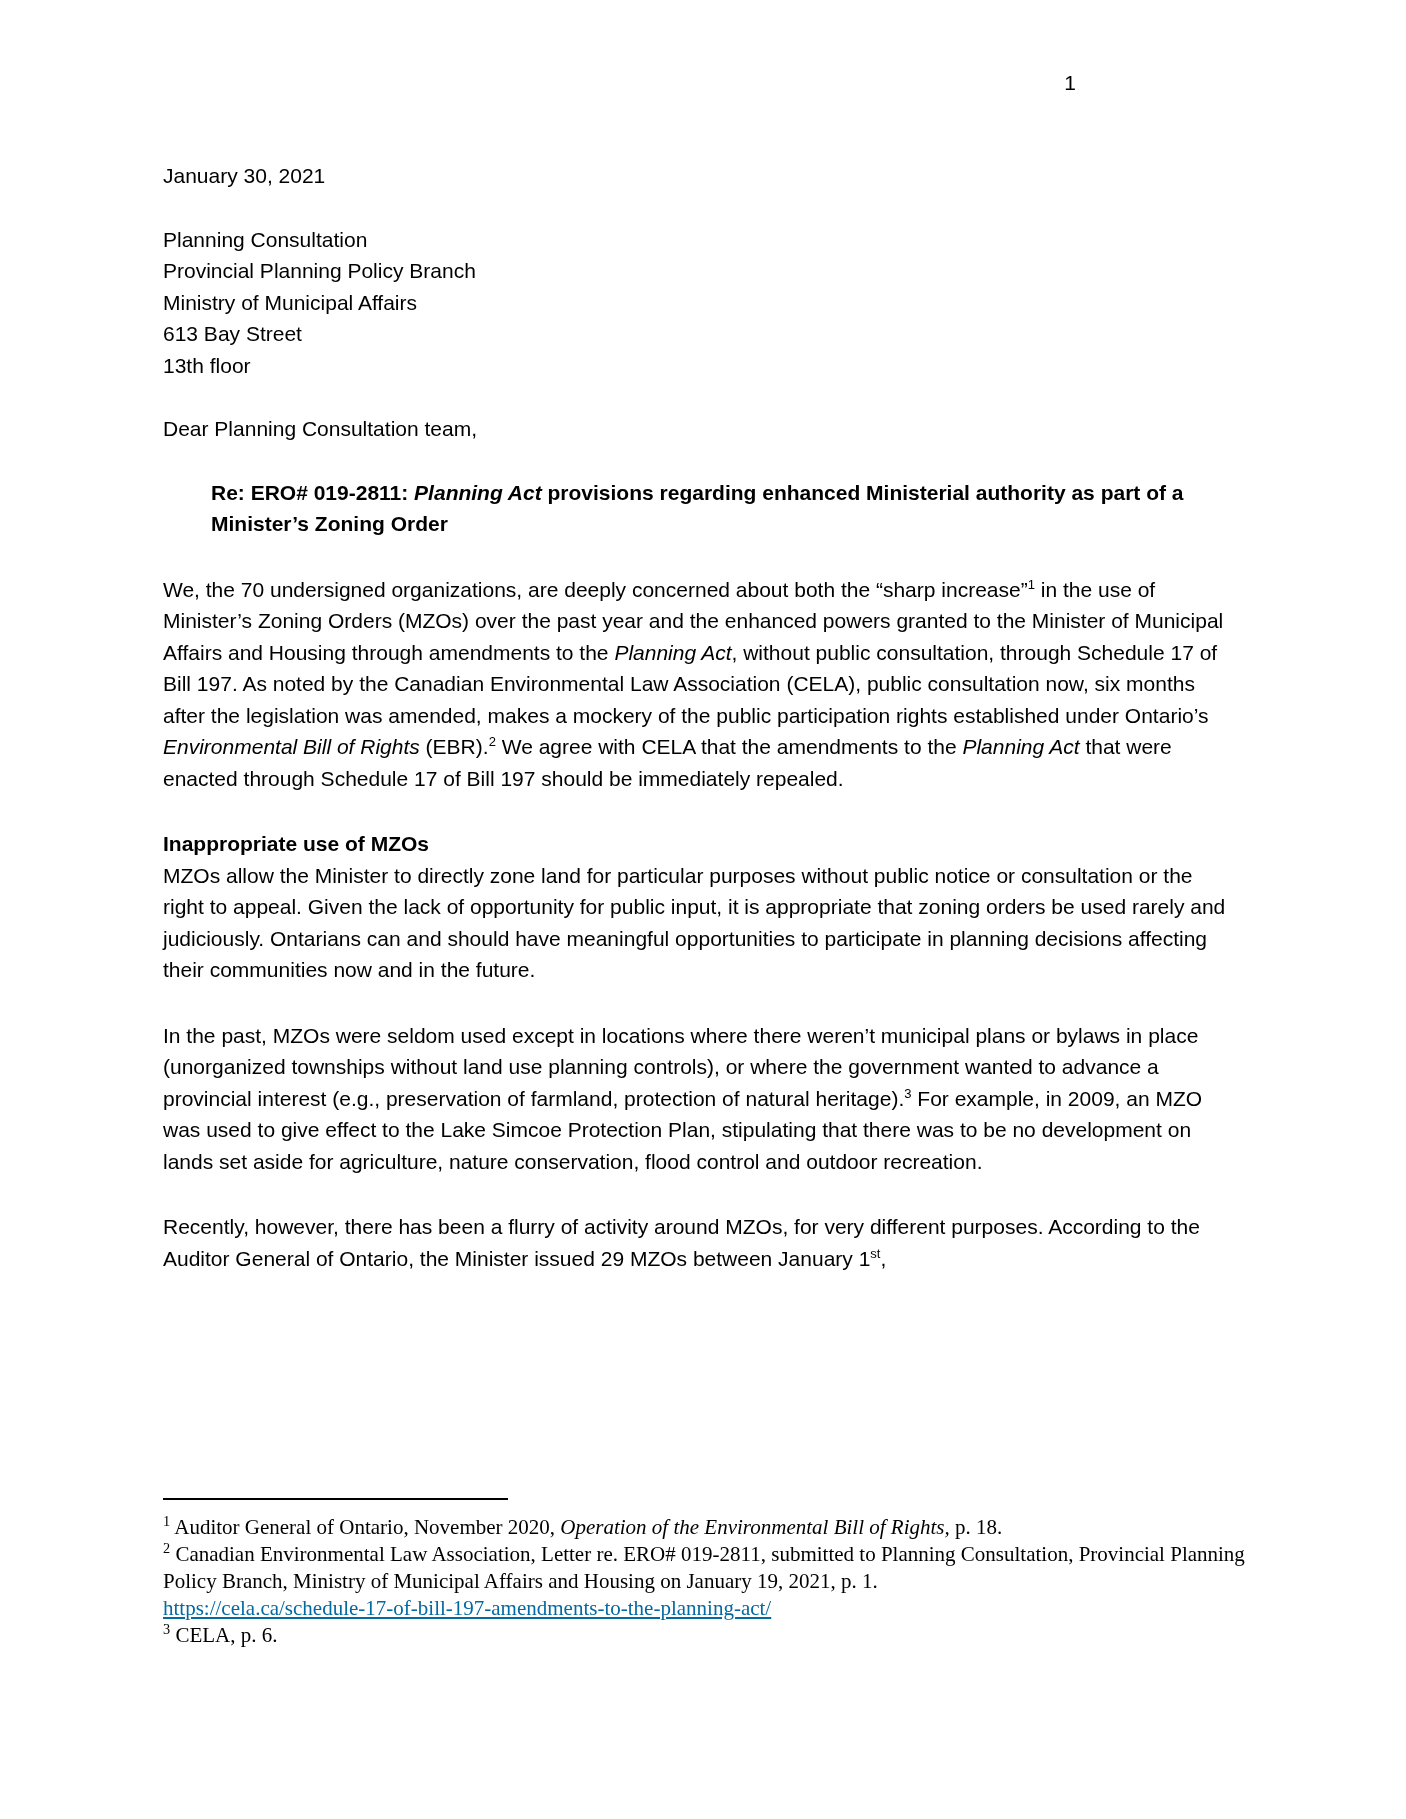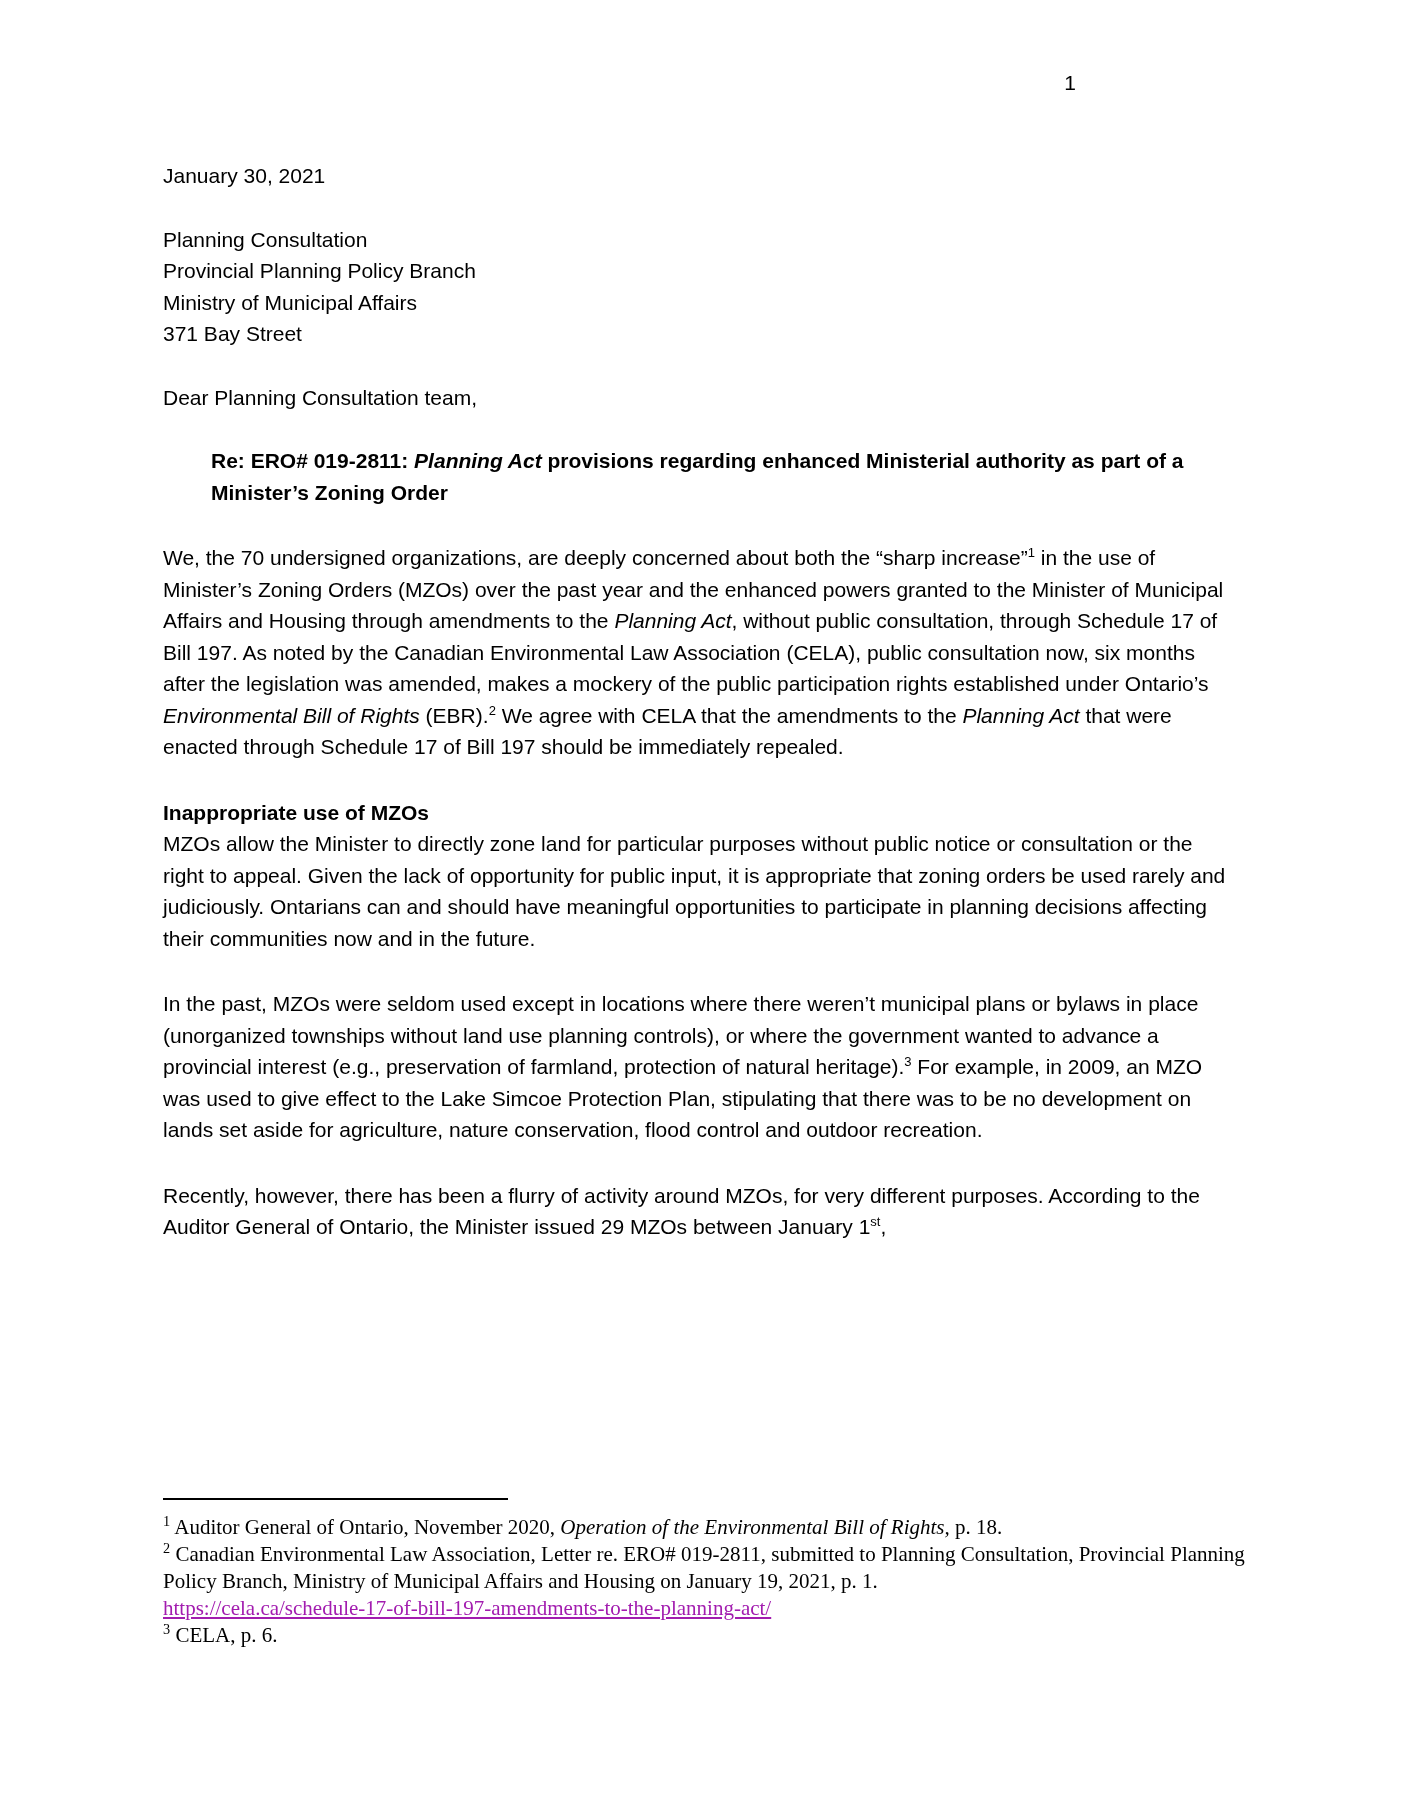--- a/index.html
+++ b/index.html
@@ -89,41 +89,42 @@
     border-top: 2px solid #000000;
     margin-bottom: 14px;
   }
   .footnote {
     margin: 0;
   }
   .footnote sup {
     font-size: 0.68em;
   }
   .footnote-link {
-    color: #a21caf;
+    color: #0369a1;
     text-decoration: underline;
     word-break: break-all;
   }
 </style>
 </head>
 <body>
 
 <div class="page">
 
   <div class="page-number">1</div>
 
   <div class="content">
 
     <div class="body-text date-line">January 30, 2021</div>
 
     <div class="body-text address-block">
       <div>Planning Consultation</div>
       <div>Provincial Planning Policy Branch</div>
       <div>Ministry of Municipal Affairs</div>
-      <div>371 Bay Street</div>
+      <div>613 Bay Street</div>
+      <div>13th floor</div>
     </div>
 
     <div class="body-text salutation">Dear Planning Consultation team,</div>
 
     <div class="body-text subject">
       <span>Re: ERO# 019-2811: </span><em>Planning Act</em><span> provisions regarding enhanced Ministerial authority as part of a Minister’s Zoning Order</span>
     </div>
 
     <p class="body-text para"><span>We, the 70 undersigned organizations, are deeply concerned about both the “sharp increase”</span><sup>1</sup><span> in the use of Minister’s Zoning Orders (MZOs) over the past year and the enhanced powers granted to the Minister of Municipal Affairs and Housing through amendments to the </span><em>Planning Act</em><span>, without public consultation, through Schedule 17 of Bill 197. As noted by the Canadian Environmental Law Association (CELA), public consultation now, six months after the legislation was amended, makes a mockery of the public participation rights established under Ontario’s </span><em>Environmental Bill of Rights</em><span> (EBR).</span><sup>2</sup><strong> We agree with CELA that the amendments to the </strong><strong><em>Planning Act</em></strong><strong> that were enacted through Schedule 17 of Bill 197 should be immediately repealed.</strong></p>
 

